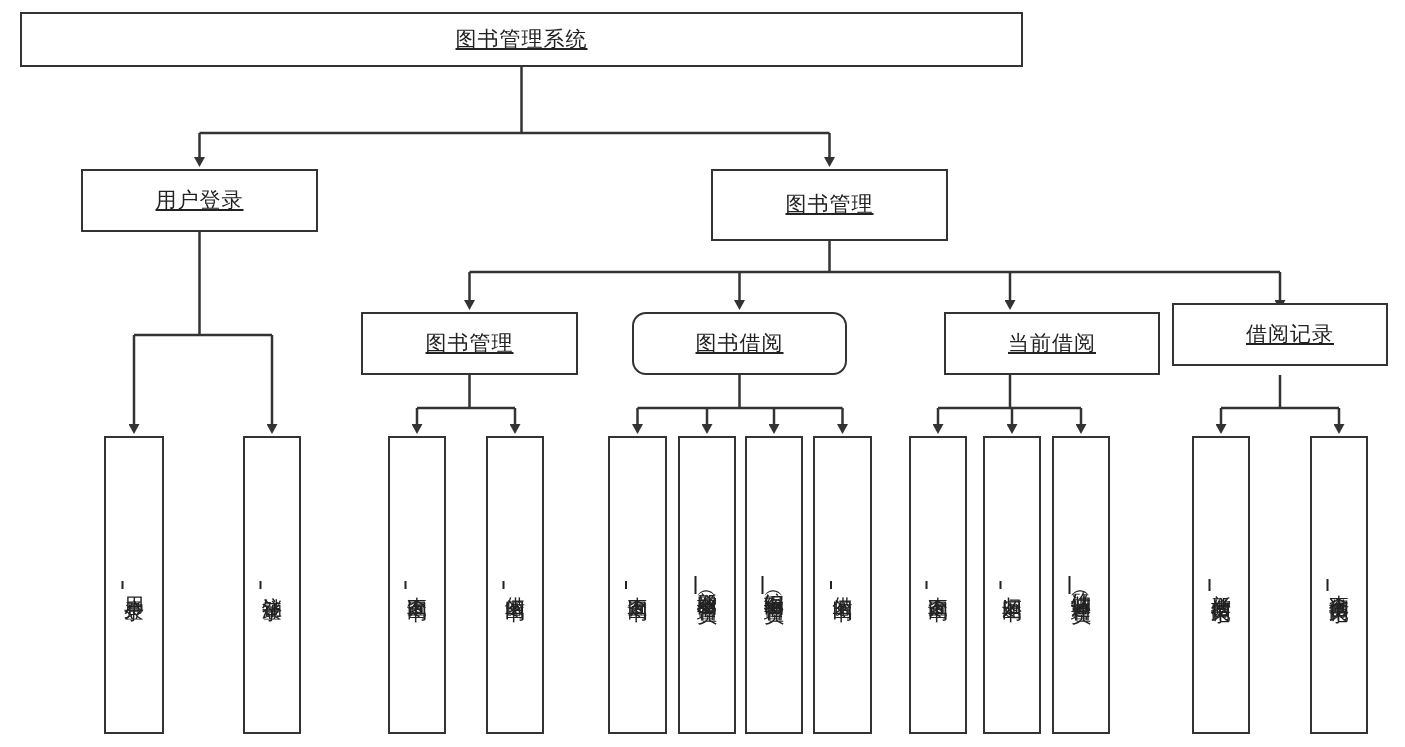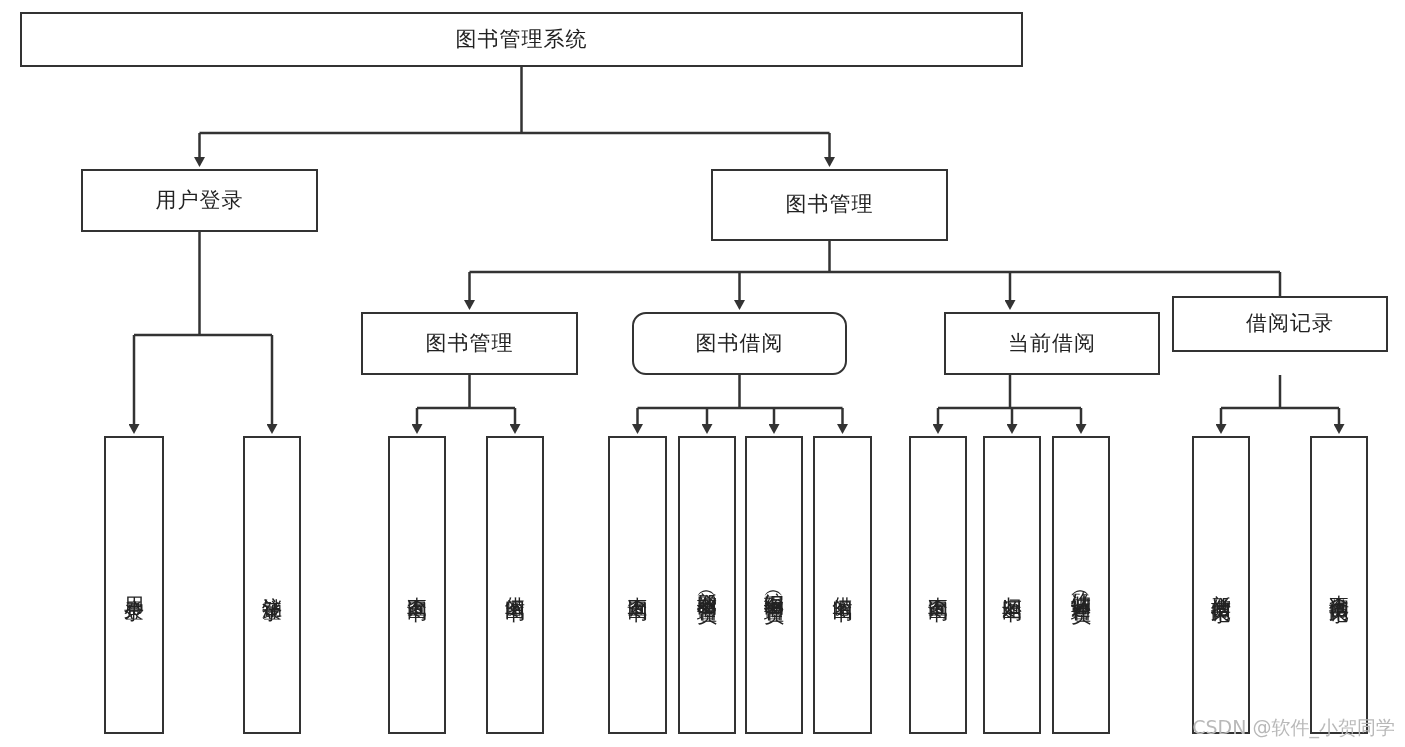--- a/index.html
+++ b/index.html
@@ -21,20 +21,21 @@
   .node {
     position: absolute;
     box-sizing: border-box;
     border: 2.5px solid #333333;
     background: #ffffff;
     display: flex;
     align-items: center;
     justify-content: center;
     color: #222222;
     z-index: 3;
+    text-decoration: underline;
   }
   .node.horiz {
     font-size: 21px;
     letter-spacing: 1px;
     line-height: 1.2;
   }
   .node.vert {
     writing-mode: vertical-rl;
     text-orientation: upright;
     font-size: 20px;
@@ -128,21 +129,21 @@
       </div>
       <div class="node horiz" style="left: 361px; top: 312px; width: 217px; height: 63px;">
         <span>图书管理</span>
       </div>
       <div class="node horiz" style="left: 632px; top: 312px; width: 215px; height: 63px; border-radius: 14px;">
         <span>图书借阅</span>
       </div>
       <div class="node horiz" style="left: 902px; top: 312px; width: 216px; height: 63px; margin-left: 42px;">
         <span>当前借阅</span>
       </div>
-      <div class="node horiz" style="left: 1172px; top: 296px; width: 216px; height: 56px; padding-left: 20px;">
+      <div class="node horiz" style="left: 1172px; top: 303px; width: 216px; height: 63px; padding-left: 20px;">
         <span>借阅记录</span>
       </div>
       <div class="node vert" style="left: 104px; top: 436px; width: 60px; height: 298px;">
         <span>用户登录</span>
       </div>
       <div class="node vert" style="left: 243px; top: 436px; width: 58px; height: 298px;">
         <span>注销登录</span>
       </div>
       <div class="node vert" style="left: 388px; top: 436px; width: 58px; height: 298px;">
         <span>查询图书</span>
@@ -172,14 +173,13 @@
         <span>确认归还（管理员）</span>
       </div>
       <div class="node vert" style="left: 1192px; top: 436px; width: 58px; height: 298px;">
         <span>新增借阅记录</span>
       </div>
       <div class="node vert" style="left: 1310px; top: 436px; width: 58px; height: 298px;">
         <span>查询借阅记录</span>
       </div>
     </div>
 
-  <div class="watermark">CSDN @软件_小贺同学</div>
 </div>
 
 </body></html>

